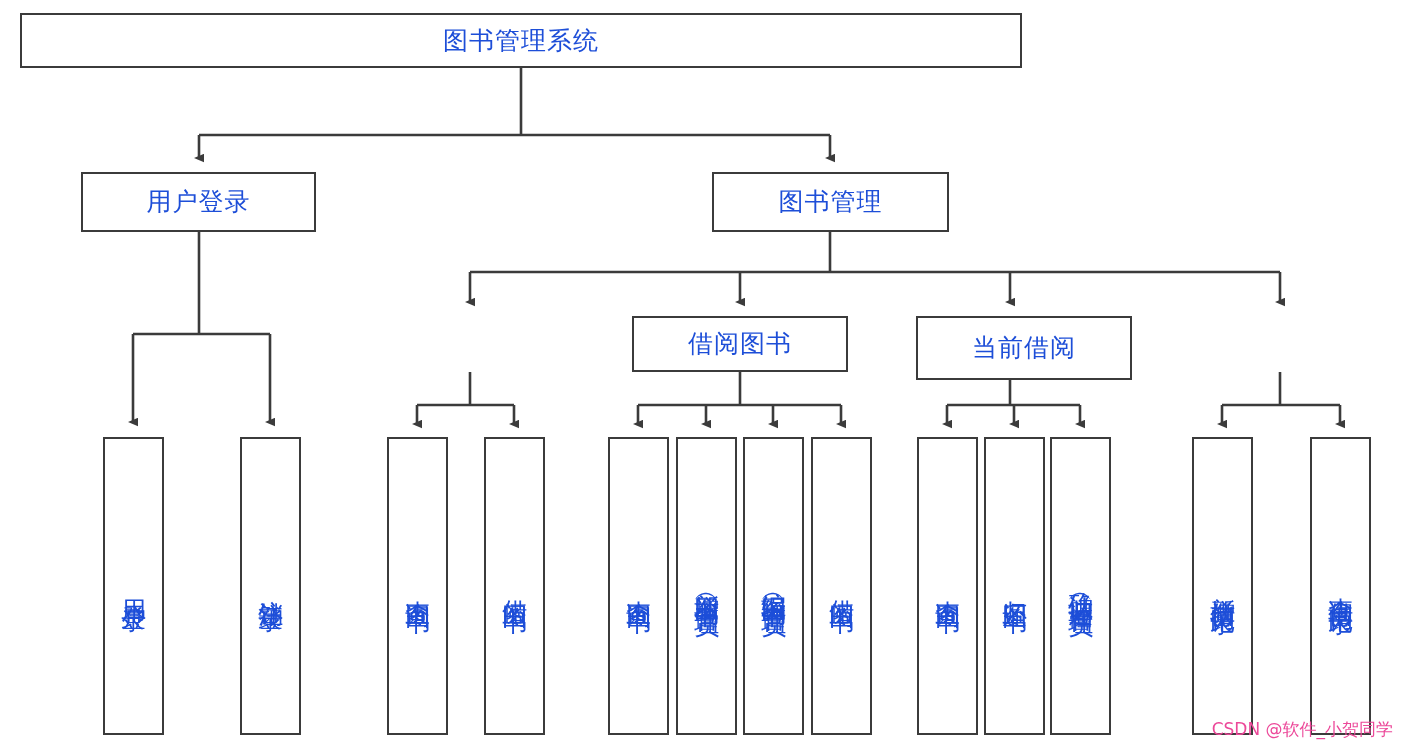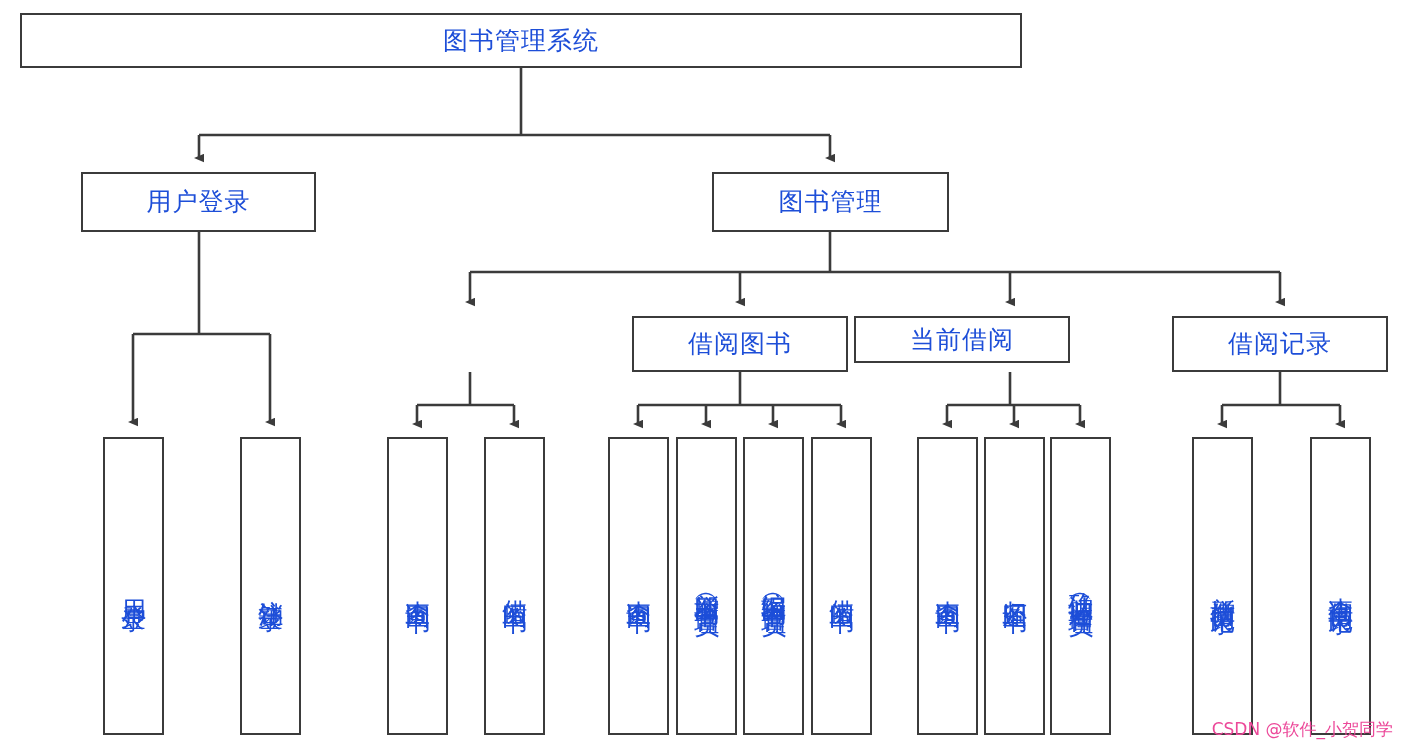--- a/index.html
+++ b/index.html
@@ -123,25 +123,22 @@
   <div class="node h" style="left:81px;top:172px;width:235px;height:60px;">
     <span>用户登录</span>
   </div>
   <div class="node h" style="left:712px;top:172px;width:237px;height:60px;">
     <span>图书管理</span>
   </div>
 
   <div class="node h" style="left:632px;top:316px;width:216px;height:56px;">
     <span>借阅图书</span>
   </div>
-  <div class="node h" style="left:854px;top:316px;width:216px;height:47px;text-align:center;">
+  <div class="node h" style="left:916px;top:316px;width:216px;height:64px;text-align:center;">
     <span>当前借阅</span>
-  </div>
-  <div class="node h" style="left:1172px;top:316px;width:216px;height:56px;">
-    <span>借阅记录</span>
   </div>
 
   <div class="node v" style="left:103px;top:437px;width:61px;height:298px;">
     <span>用户登录</span>
   </div>
   <div class="node v" style="left:240px;top:437px;width:61px;height:298px;">
     <span>注销登录</span>
   </div>
 
   <div class="node v" style="left:387px;top:437px;width:61px;height:298px;">

